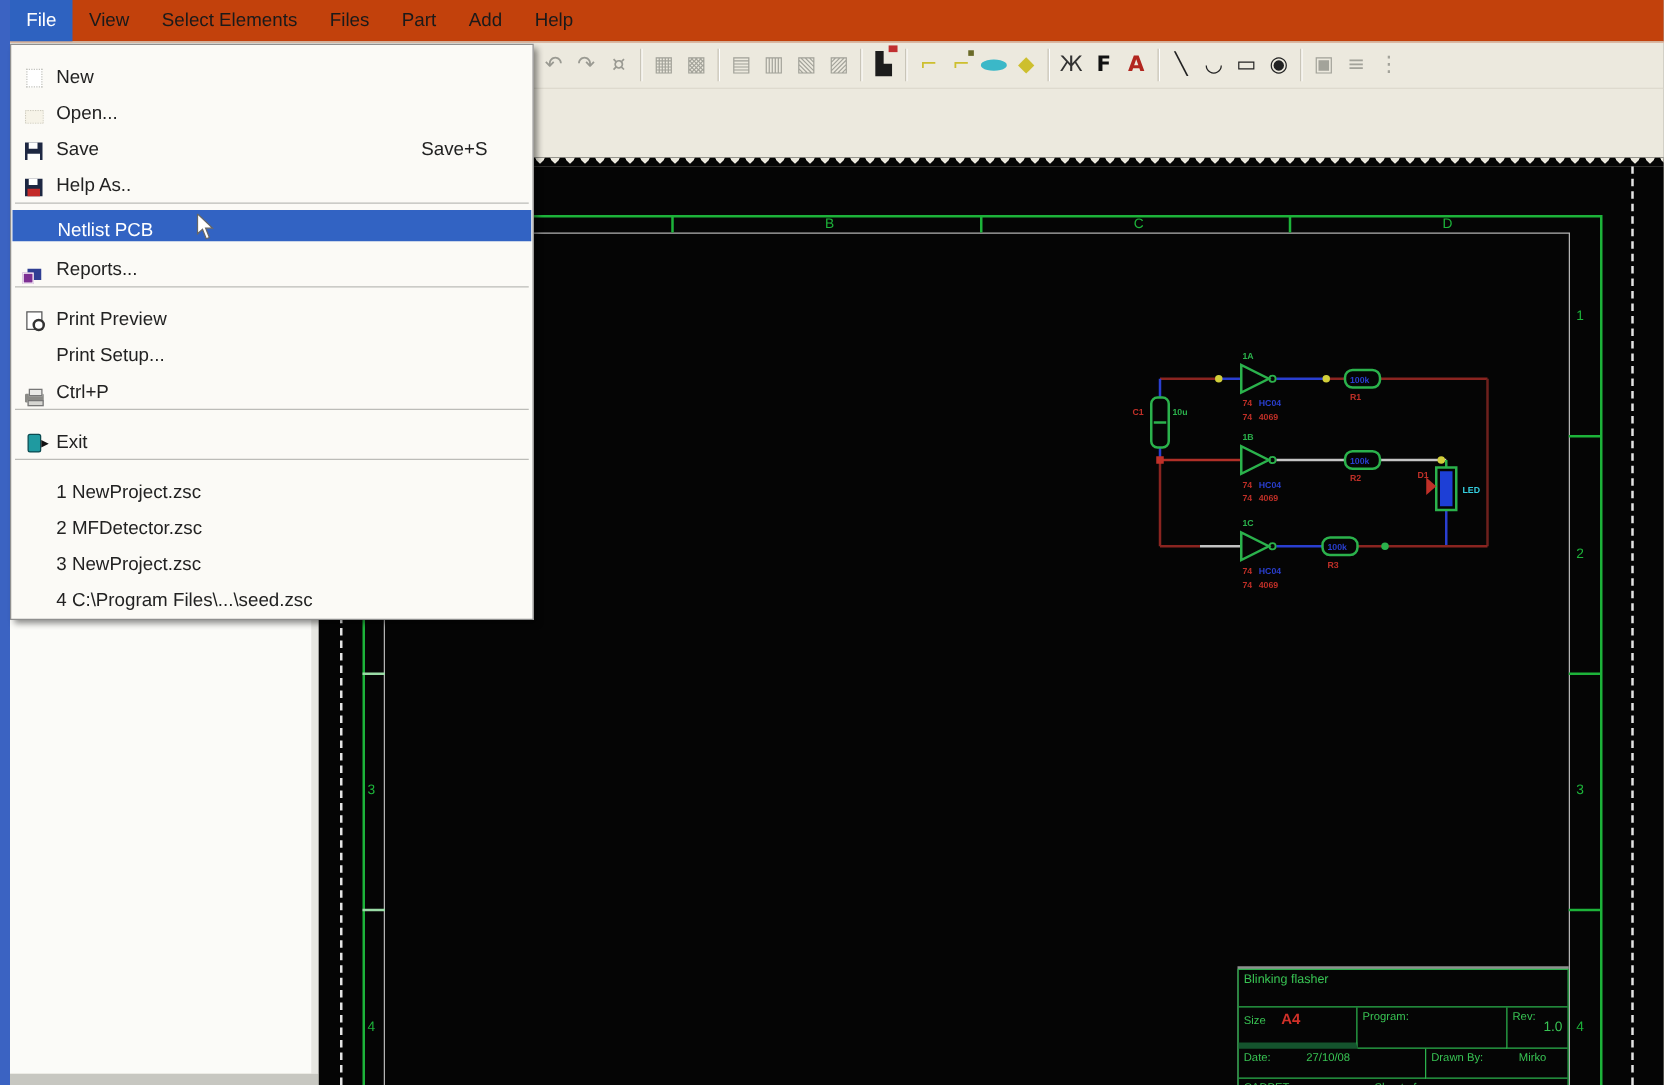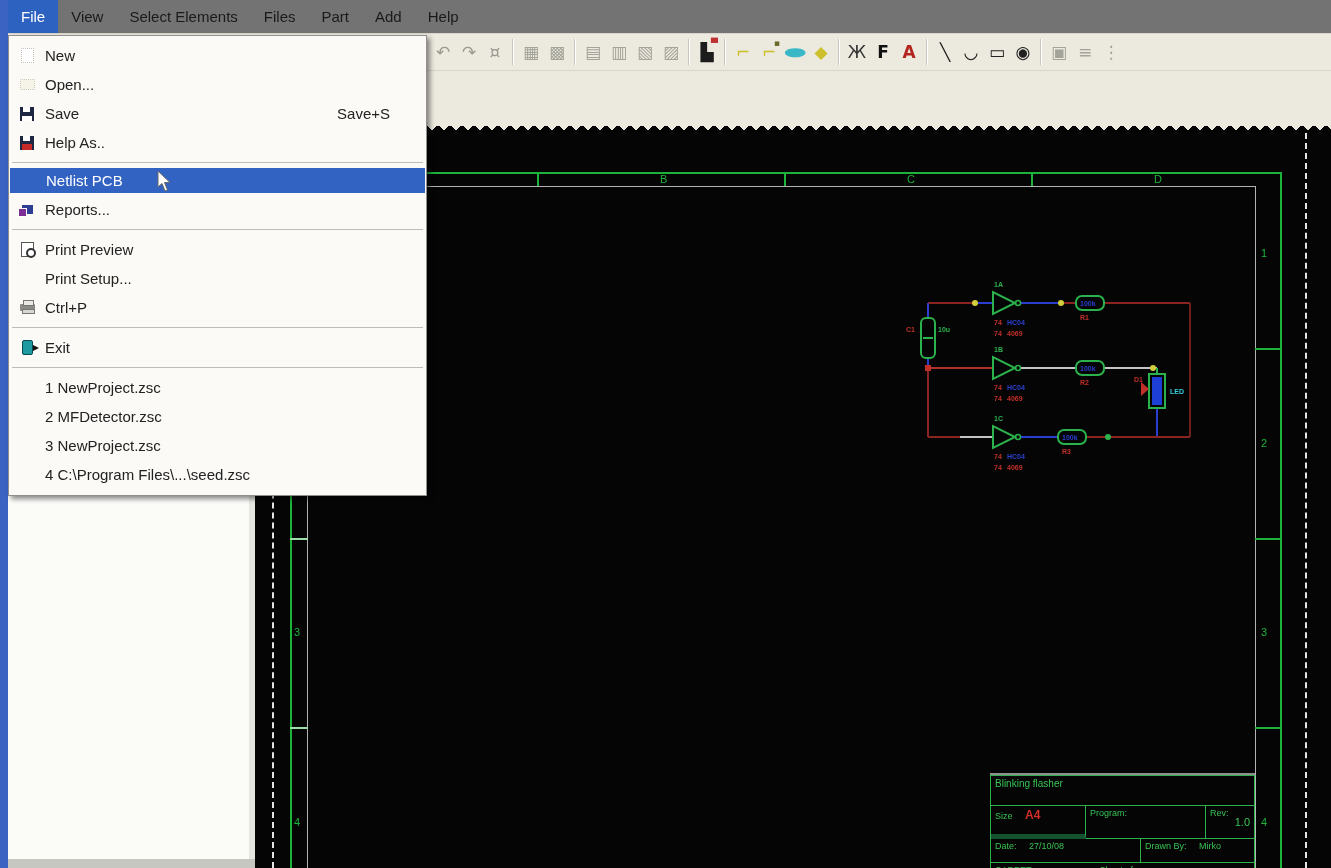--- a/index.html
+++ b/index.html
@@ -1,21 +1,21 @@
 <!DOCTYPE html>
 <html><head>
 <meta charset="utf-8">
 <style>
   html,body{margin:0;padding:0}
   body{width:1331px;height:868px;position:relative;overflow:hidden;
        font-family:"Liberation Sans",sans-serif;background:#ece9de;color:#1a1a1a}
 
   
   .win-edge{position:absolute;left:0;top:0;width:8px;height:868px;background:#3b63c2;z-index:9}
-  .menubar{position:absolute;left:0;top:0;right:0;height:33px;background:#737373;
+  .menubar{position:absolute;left:0;top:0;right:0;height:33px;background:#c2410c;
            border-bottom:1px solid #d9d5c9;display:flex;align-items:stretch;
            font-size:15px;z-index:8;padding-left:8px}
   .menu-item{display:flex;align-items:center;padding:0 13px;cursor:default;white-space:nowrap}
   .menu-item.active{background:#2e62c0;color:#fff;margin-left:-8px;padding-left:21px}
 
   .toolbar{position:absolute;top:33px;left:0;right:0;height:37px;background:#ece9de;
            border-top:1px solid #fff;display:flex;align-items:center;
            padding-left:430px;box-sizing:border-box;z-index:2}
   .tb-icon{width:26px;height:26px;display:flex;align-items:center;justify-content:center;
            font-family:"DejaVu Sans",sans-serif;font-size:17px;position:relative}
@@ -52,27 +52,27 @@
   .tblock .cell{position:absolute;box-sizing:border-box;padding:2px 4px;overflow:hidden;white-space:nowrap}
   .tb-r1{left:0;top:0;right:0;height:30px;border-bottom:1px solid #2bb24c;font-size:10px}
   .tb-size{left:0;top:30px;width:95px;height:33px;border-right:1px solid #2bb24c;border-bottom:5px solid #14532d}
   .tb-number{left:95px;top:30px;width:120px;height:33px;border-right:1px solid #2bb24c;border-bottom:1px solid #2bb24c}
   .tb-rev{left:215px;top:30px;right:0;height:33px;border-bottom:1px solid #2bb24c}
   .tb-date{left:0;top:63px;width:150px;height:24px;border-right:1px solid #2bb24c;border-bottom:1px solid #2bb24c}
   .tb-drawn{left:150px;top:63px;right:0;height:24px;border-bottom:1px solid #2bb24c}
   .tb-r4{left:0;top:87px;right:0;height:12px;display:flex;gap:34px;padding:1px 4px}
   .redval{color:#d03028;font-weight:bold;font-size:12px;margin-left:10px}
   .bigval{font-size:11px;float:right;margin-top:8px}
-  .dval{margin-left:10px}
+  .dval{margin-left:26px}
 
   
   .menu{position:absolute;left:8px;top:35px;width:417px;background:#fbfaf6;
         border:1px solid #8f8f8f;box-shadow:3px 3px 5px rgba(0,0,0,.45);
         z-index:20;font-size:15px;color:#222;padding:5px 0 6px 0}
-  .mi{height:29px;display:flex;align-items:center;position:relative}
+  .mi{height:29px;display:flex;align-items:flex-end;position:relative}
   .mi .ic{width:36px;display:flex;justify-content:center;align-items:center}
   .mi .lb{flex:1;white-space:nowrap}
   .mi .sc{padding-right:36px}
   .mi.hl{background:#3263c3;color:#fff;height:25px;margin:2px 1px}
   .msep{height:1px;background:#bcbcb8;margin:5px 3px}
   .cursor{position:absolute;left:147px;top:3px}
 
   
   .ic-new{width:11px;height:13px;background:#fff;border:1px dotted #c2c2bc}
   .ic-open{width:13px;height:9px;background:#f6f3e8;border:1px dotted #ccc9bd;border-radius:1px}

